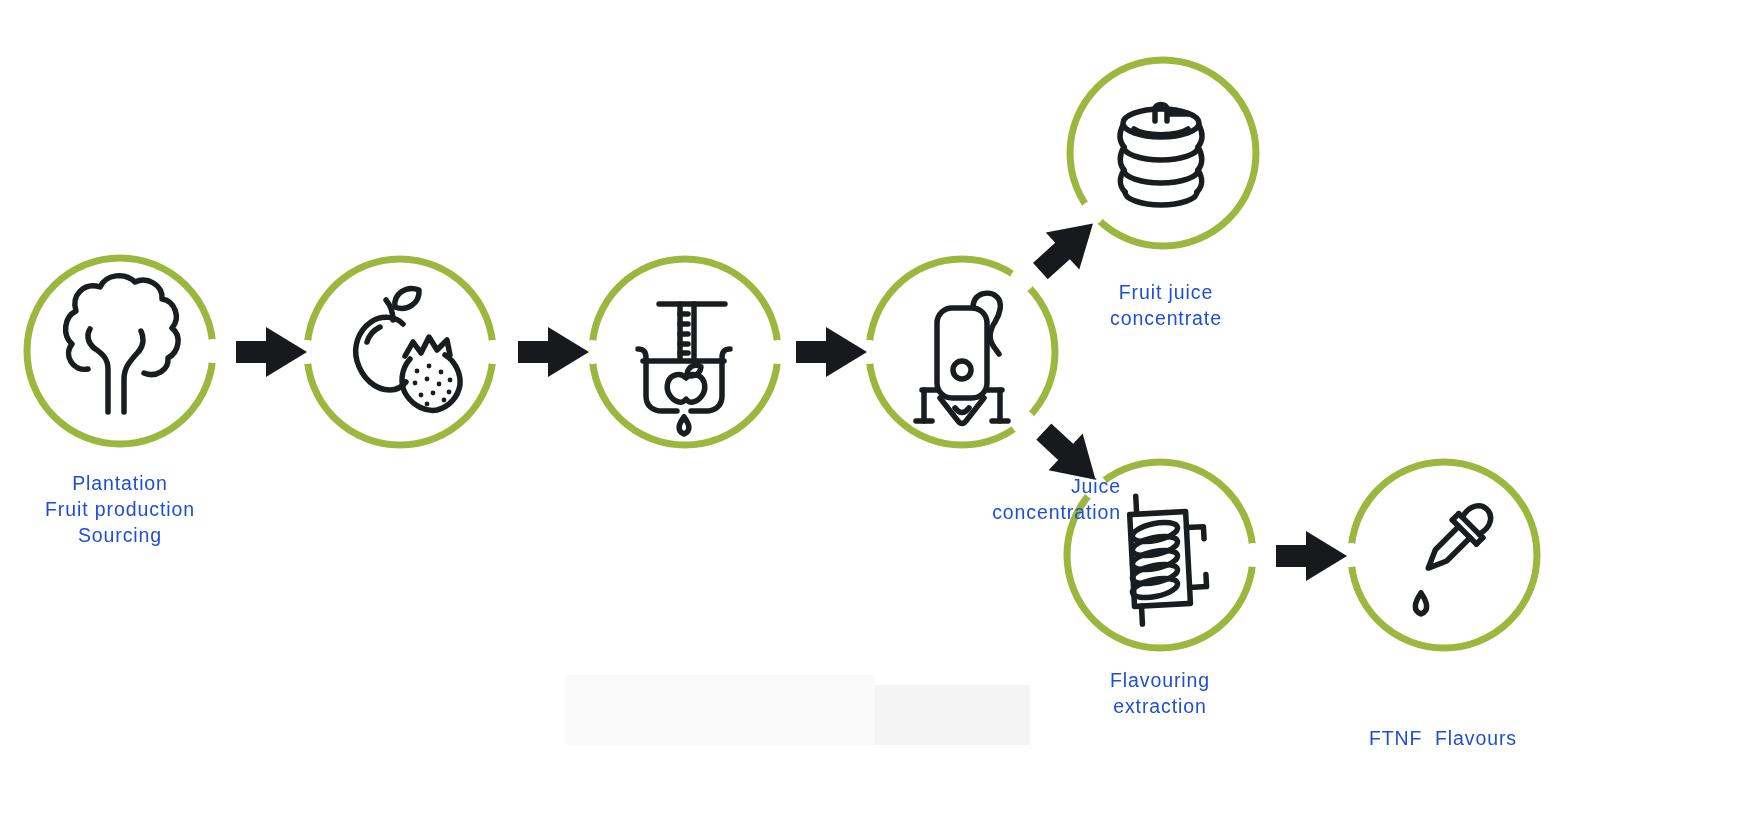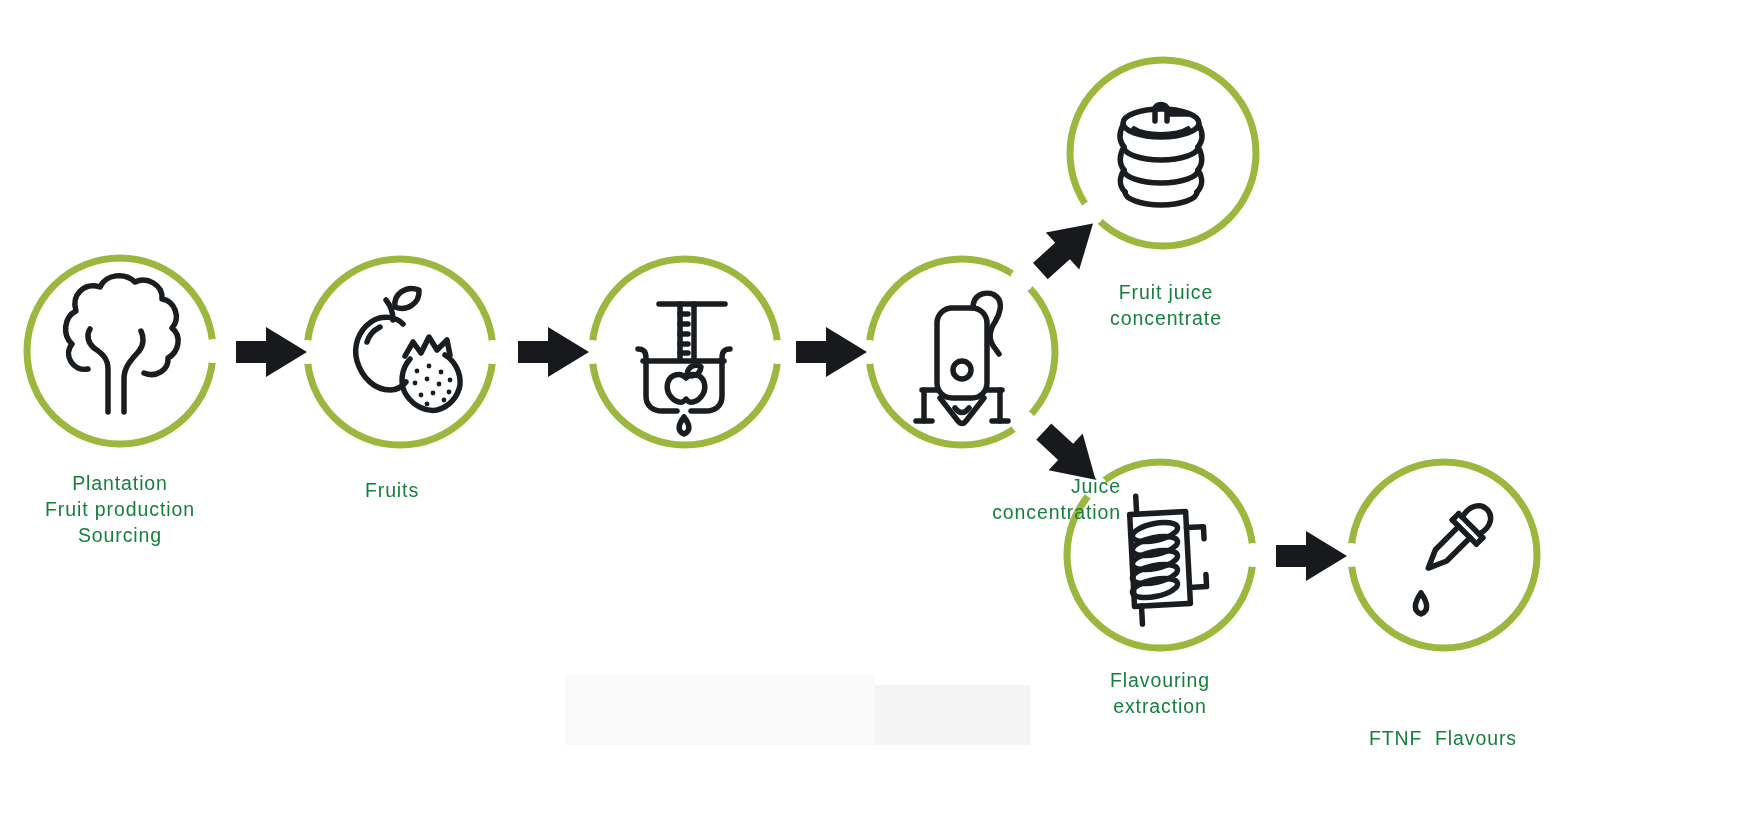--- a/index.html
+++ b/index.html
@@ -13,21 +13,21 @@
   .node{position:absolute;width:204px;height:204px;}
   .node svg{width:100%;height:100%;display:block;}
   .node-label{
     position:absolute;
     transform:translateX(-50%);
     text-align:center;
     white-space:pre-wrap;
     font-size:19.5px;
     line-height:26px;
     letter-spacing:0.9px;
-    color:#15803d;
+    color:#1d4ed8;
     width:320px;
   }
   .arrow{position:absolute;width:72px;height:52px;}
   .arrow svg{width:100%;height:100%;display:block;}
   .arrow.up{transform:rotate(-42deg);}
   .arrow.down{transform:rotate(43deg);}
   .artifact{position:absolute;}
 </style>
 </head>
 <body>
@@ -201,21 +201,20 @@
   </div>
   <div class="arrow" style="left:1276px;top:530px;">
     <svg viewBox="0 0 72 52">
         <polygon points="0,15 30,15 30,1 71,26 30,51 30,37 0,37" fill="#17191c"></polygon>
       </svg>
   </div>
 
   <div class="node-label" style="left:120px;top:470px;">Plantation
 Fruit production
 Sourcing</div>
-  <div class="node-label" style="left:392px;top:477px;">Fruits</div>
   <div class="node-label" style="left:961px;top:473px;text-align:right;">Juice
 concentration</div>
   <div class="node-label" style="left:1166px;top:279px;">Fruit juice
 concentrate</div>
   <div class="node-label" style="left:1160px;top:667px;">Flavouring
 extraction</div>
   <div class="node-label" style="left:1443px;top:677px;margin-top:48px;">FTNF  Flavours</div>
 
 </div>
 

